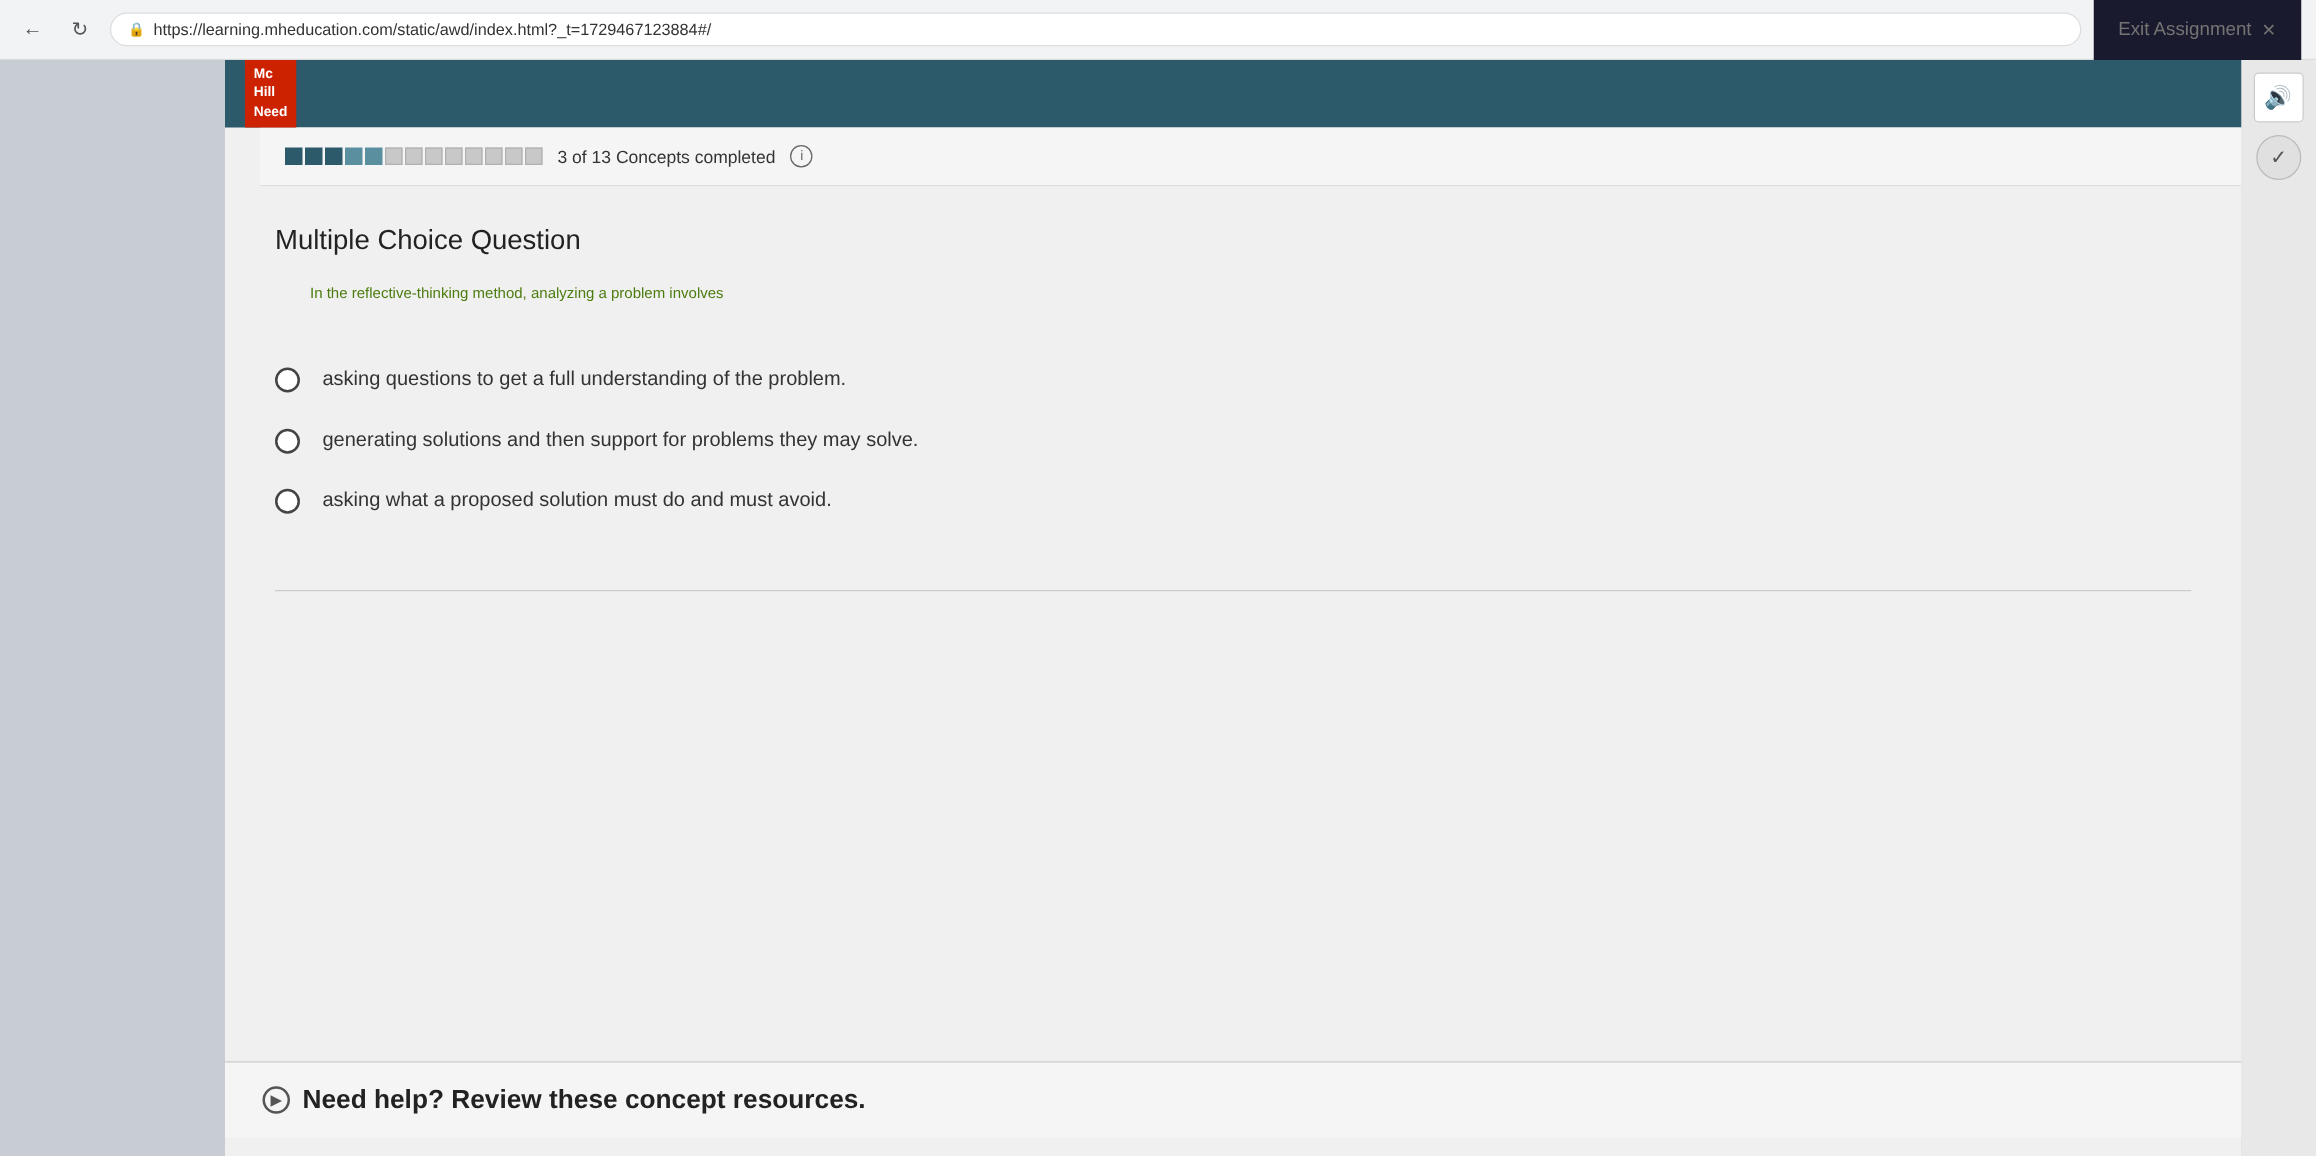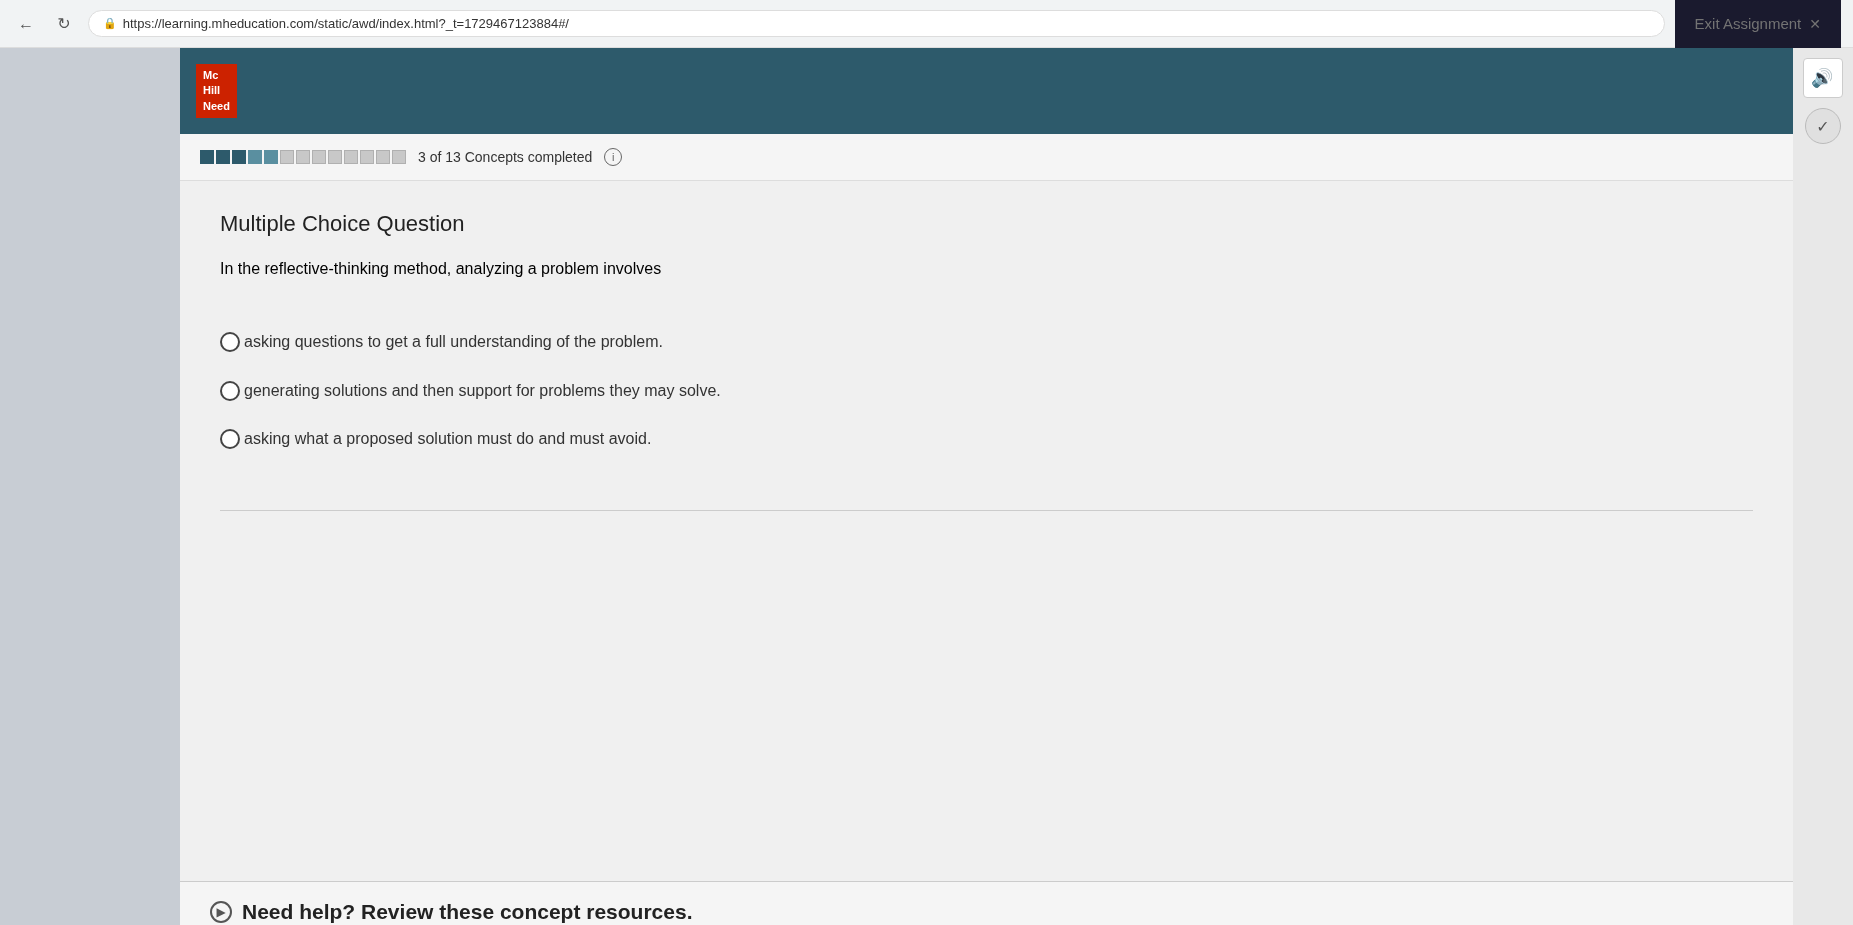--- a/index.html
+++ b/index.html
@@ -78,21 +78,21 @@
     
     .content-area {
       flex: 1;
       background: #f0f0f0;
       position: relative;
     }
 
     
     .mgh-header {
       background: #2d5a6b;
-      padding: 16px 16px;
+      padding: 0 16px;
       display: flex;
       align-items: center;
     }
     .mgh-logo {
       background: #cc2200;
       color: white;
       font-size: 11px;
       font-weight: bold;
       padding: 4px 7px;
       line-height: 1.4;
@@ -100,20 +100,21 @@
     }
 
     
     .progress-area {
       background: #f5f5f5;
       padding: 14px 20px;
       border-bottom: 1px solid #ddd;
       display: flex;
       align-items: center;
       gap: 12px;
+      margin-left: 28px;
     }
     .progress-segments {
       display: flex;
       gap: 2px;
       align-items: center;
     }
     .seg {
       height: 14px;
       width: 14px;
     }
@@ -150,37 +151,38 @@
       padding: 30px 40px 30px 40px;
       min-height: 700px;
     }
     .question-title {
       font-size: 22px;
       font-weight: normal;
       color: #222;
       margin-bottom: 20px;
     }
     .question-text {
-      font-size: 16px;
-      color: #000000;
+      font-size: 12px;
+      color: #4d7c0f;
       margin-bottom: 50px;
       line-height: 1.5;
+      margin-left: 28px;
     }
 
     
     .answer-choices {
       display: flex;
       flex-direction: column;
       gap: 26px;
       margin-bottom: 60px;
     }
     .answer-choice {
       display: flex;
       align-items: flex-start;
-      gap: 4px;
+      gap: 18px;
       cursor: pointer;
     }
     .radio-circle {
       width: 20px;
       height: 20px;
       border: 2px solid #444;
       border-radius: 50%;
       flex-shrink: 0;
       margin-top: 1px;
       background: white;

